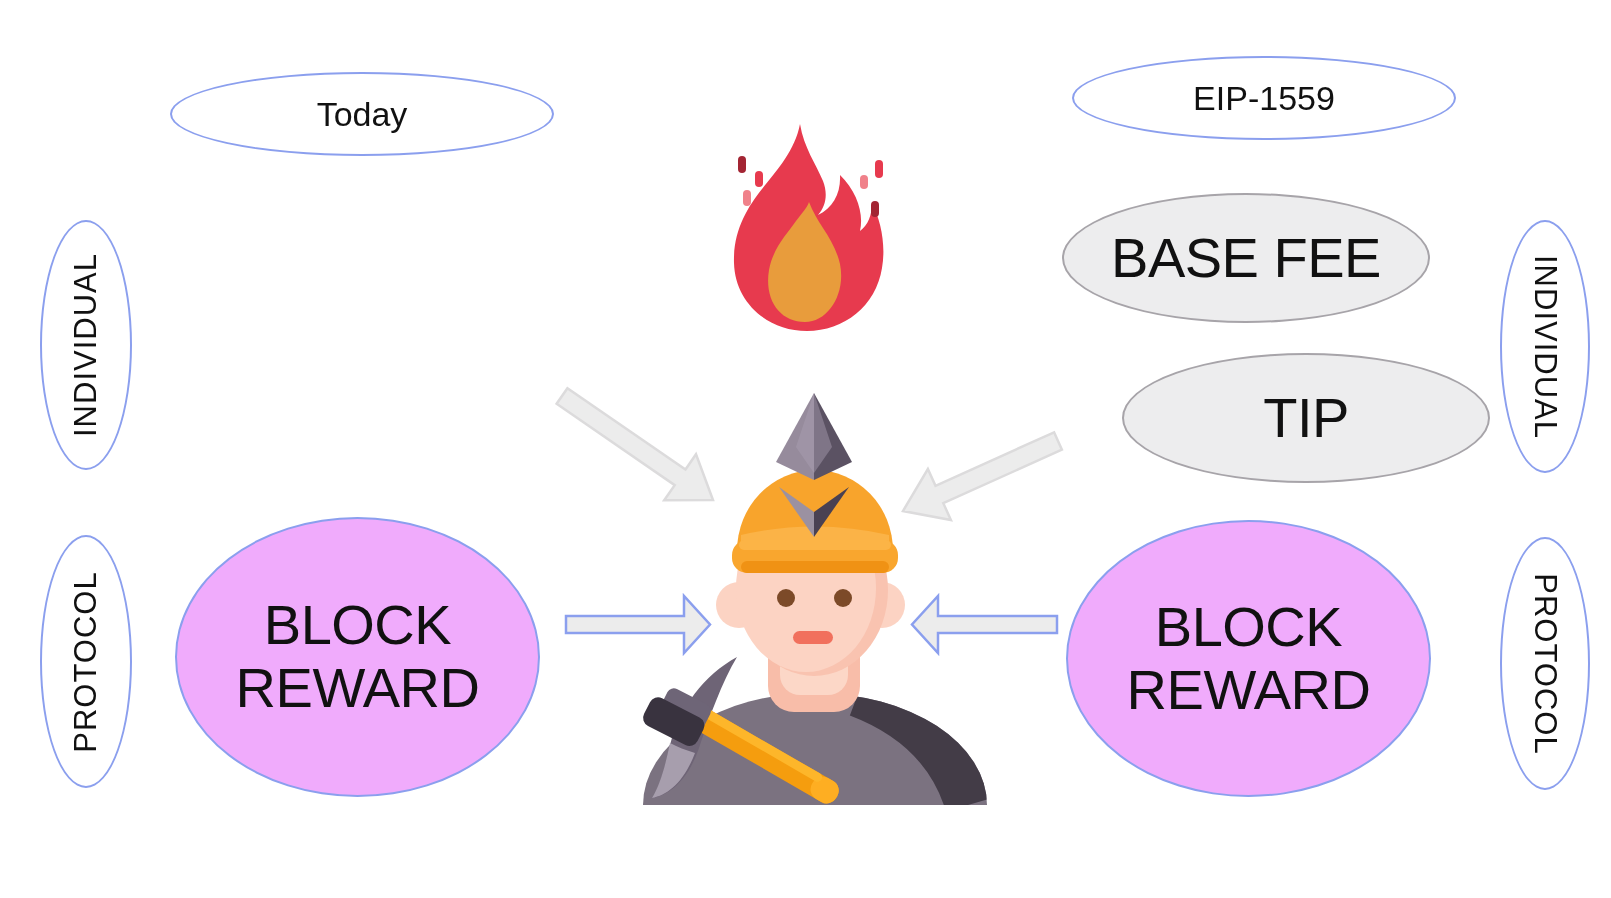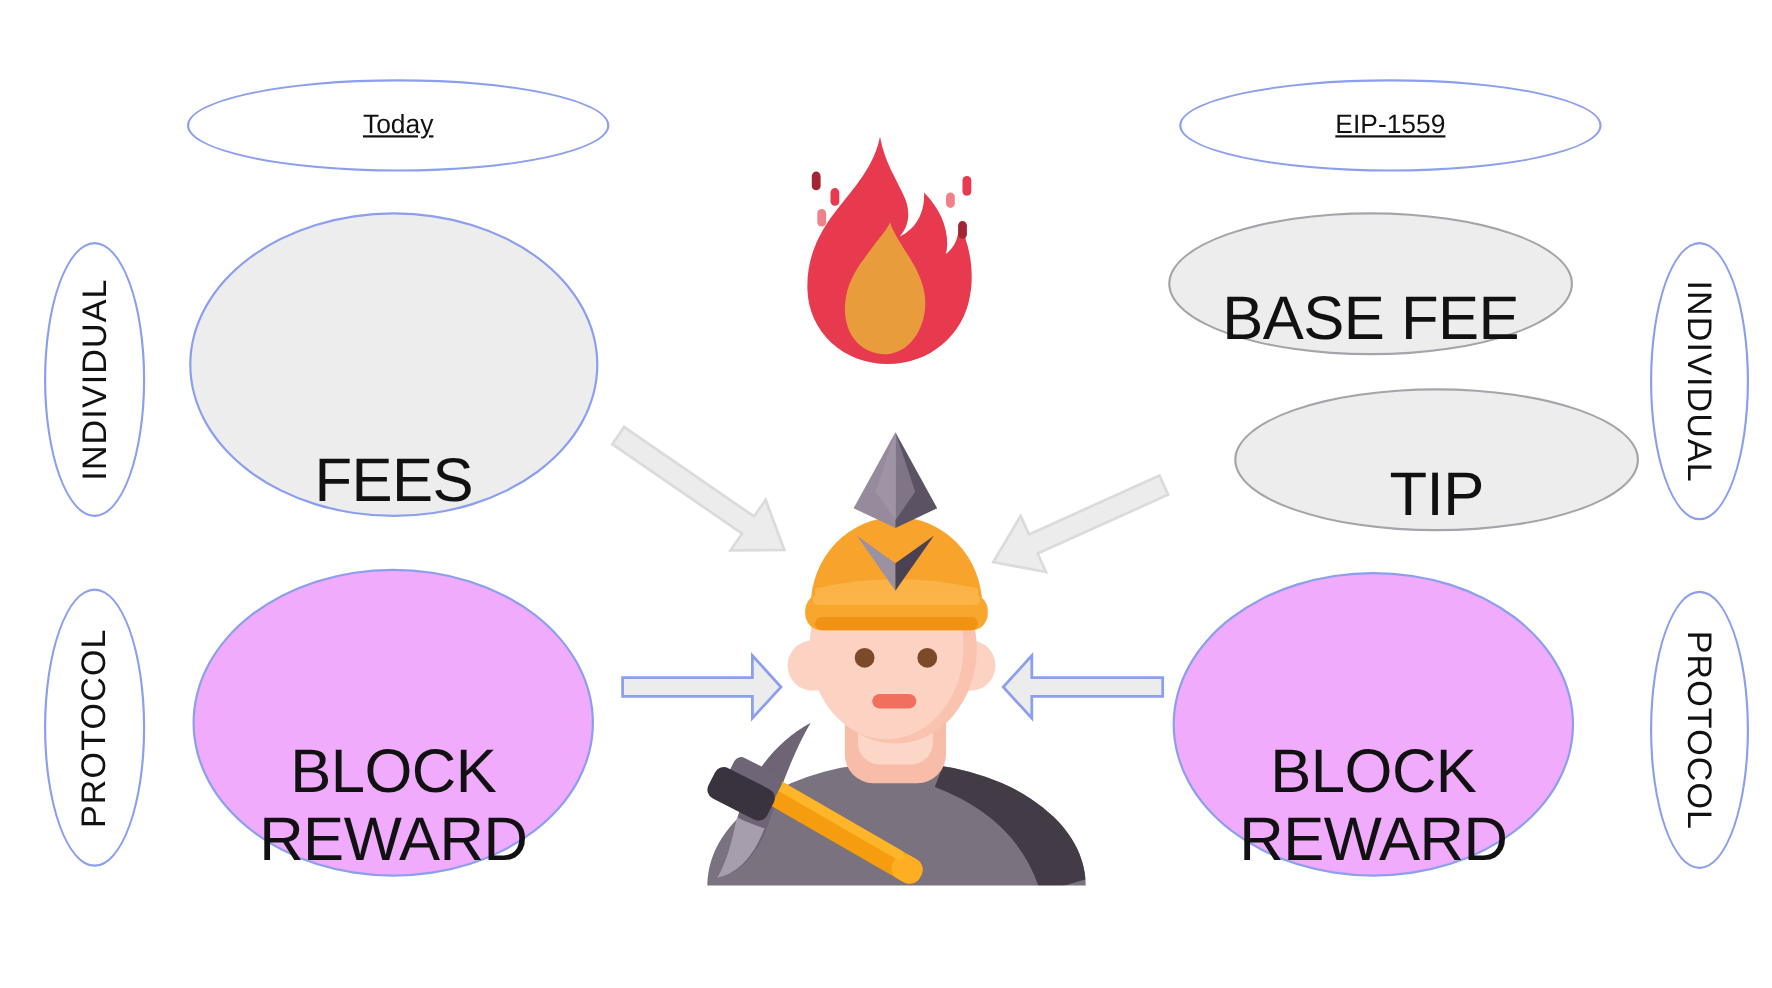--- a/index.html
+++ b/index.html
@@ -4,57 +4,54 @@
 <style>
   html,body{margin:0;padding:0;background:#ffffff;}
   .canvas{position:relative;width:1611px;height:898px;background:#ffffff;overflow:hidden;
           font-family:"Liberation Sans", sans-serif;color:#111111;}
   .ellipse{position:absolute;border-radius:50%;display:flex;align-items:center;justify-content:center;
            box-sizing:border-box;text-align:center;}
   .outline-blue{background:#ffffff;border:2.5px solid #8b9fee;}
   .fill-gray-blue{background:#ededee;border:2.5px solid #8b9fee;}
   .fill-gray-gray{background:#ededee;border:2px solid #a7a4a9;}
   .fill-blue{background:#f0abfc;border:2.5px solid #8b9fee;}
-  .hdr{font-size:24px;text-decoration:underline;}
-  .big{font-size:56px;letter-spacing:-0.5px;line-height:1.12;align-items:flex-end;}
+  .hdr{font-size:34px;}
+  .big{font-size:56px;letter-spacing:-0.5px;line-height:1.12;}
   .side span{font-size:31px;letter-spacing:1px;white-space:nowrap;display:block;}
   .rot-l span{transform:rotate(-90deg);}
   .rot-r span{transform:rotate(90deg);}
   .wrapblock{width:300px;}
   svg.layer{position:absolute;pointer-events:none;}
 </style>
 </head>
 <body>
 
 <div class="canvas">
 
   <div class="ellipse outline-blue hdr" style="left:170px;top:72px;width:384px;height:84px;">
     <span>Today</span>
   </div>
-  <div class="ellipse outline-blue hdr" style="left:1072px;top:72px;width:384px;height:84px;">
+  <div class="ellipse outline-blue hdr" style="left:1072px;top:56px;width:384px;height:84px;">
     <span>EIP-1559</span>
   </div>
 
   <div class="ellipse outline-blue side rot-l" style="left:40px;top:220px;width:92px;height:250px;">
     <span>INDIVIDUAL</span>
   </div>
   <div class="ellipse outline-blue side rot-l" style="left:40px;top:535px;width:92px;height:253px;">
     <span>PROTOCOL</span>
   </div>
 
   <div class="ellipse outline-blue side rot-r" style="left:1500px;top:220px;width:90px;height:253px;">
     <span>INDIVIDUAL</span>
   </div>
   <div class="ellipse outline-blue side rot-r" style="left:1500px;top:537px;width:90px;height:253px;">
     <span>PROTOCOL</span>
   </div>
 
-  <div class="ellipse fill-gray-blue big" style="left:172px;top:193px;width:372px;height:277px;">
-    <span>FEES</span>
-  </div>
   <div class="ellipse fill-blue big" style="left:175px;top:517px;width:365px;height:280px;">
     <span class="wrapblock">BLOCK REWARD</span>
   </div>
 
   <div class="ellipse fill-gray-gray big" style="left:1062px;top:193px;width:368px;height:130px;">
     <span>BASE FEE</span>
   </div>
   <div class="ellipse fill-gray-gray big" style="left:1122px;top:353px;width:368px;height:130px;">
     <span>TIP</span>
   </div>

